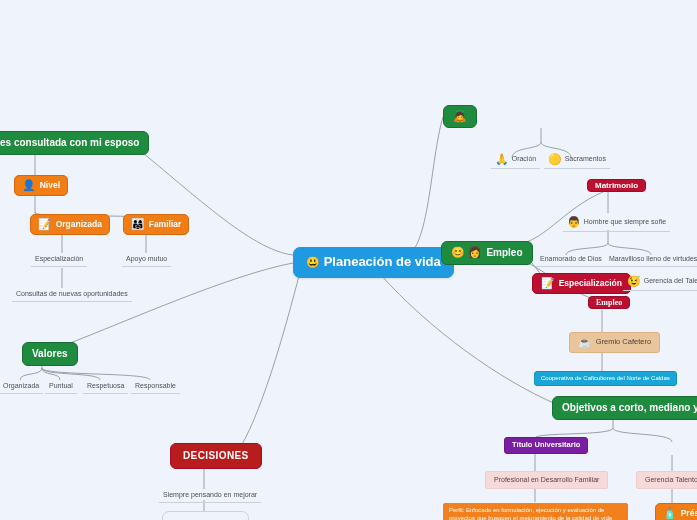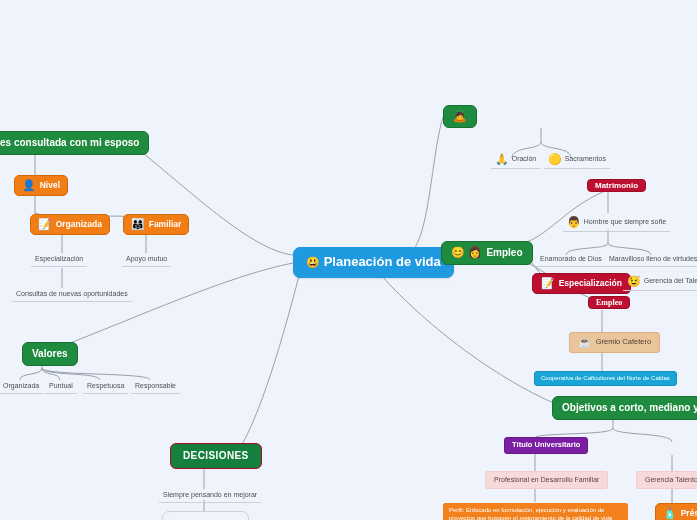--- a/index.html
+++ b/index.html
@@ -78,21 +78,21 @@
     border-radius: 4px;
   }
   .pill.red-md {
     background: #bd1030;
     border: 1px solid #9c0b27;
     font-size: 8.5px;
     padding: 4px 8px;
     border-radius: 5px;
   }
   .pill.red-big {
-    background: #15803d;
+    background: #b91c1c;
     border: 1px solid #a50d26;
     font-size: 10px;
     letter-spacing: 0.4px;
     padding: 6px 12px;
     border-radius: 6px;
   }
   .pill.orange {
     background: #f07d16;
     border: 1px solid #d26a0d;
     font-size: 8.5px;

